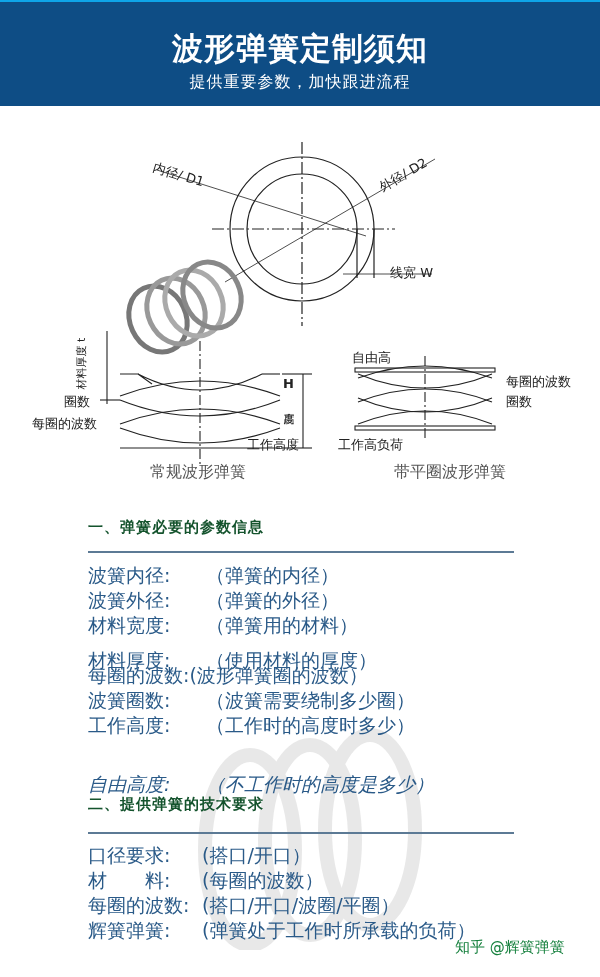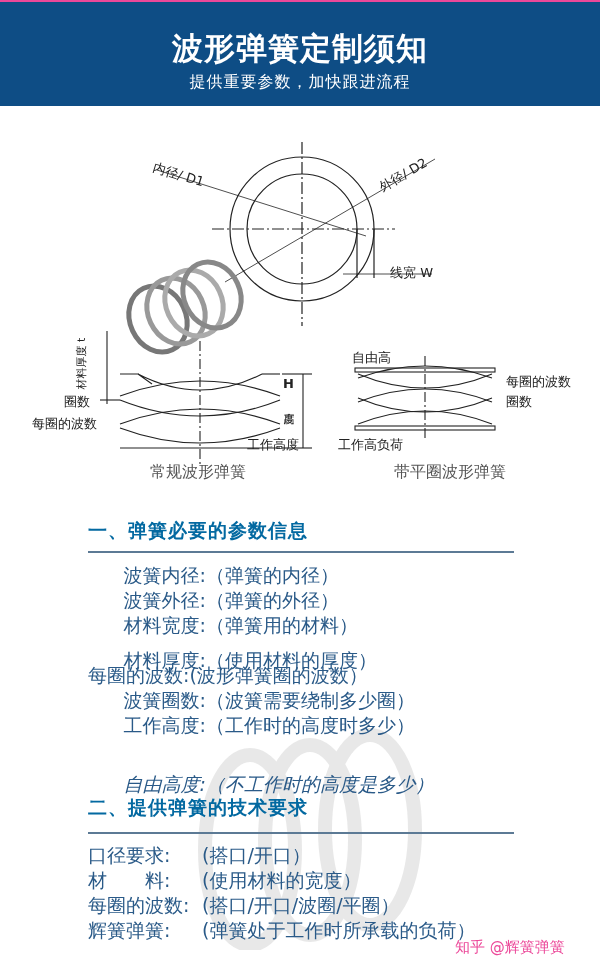--- a/index.html
+++ b/index.html
@@ -1,30 +1,30 @@
 <!DOCTYPE html>
 <html><head>
 <meta charset="utf-8">
 <style>
   html,body{margin:0;padding:0;background:#fff;}
   body{width:600px;height:977px;position:relative;overflow:hidden;font-family:"DejaVu Sans","Liberation Sans",sans-serif;}
-  .header{position:absolute;left:0;top:0;width:600px;height:106px;background:#0e4d85;border-top:2px solid #ec4899;box-sizing:border-box;}
+  .header{position:absolute;left:0;top:0;width:600px;height:106px;background:#0e4d85;border-top:2px solid #0ea5e9;box-sizing:border-box;}
   .header .title{position:absolute;left:0;right:0;top:26px;text-align:center;color:#fff;font-size:31px;font-weight:bold;letter-spacing:1px;}
   .header .subtitle{position:absolute;left:0;right:0;top:70px;text-align:center;color:#fff;font-size:16px;letter-spacing:1px;}
   .diagram{position:absolute;left:0;top:106px;width:600px;height:390px;}
   .lbl{position:absolute;font-size:13px;color:#222;white-space:nowrap;font-family:"DejaVu Sans",sans-serif;}
   .cap{position:absolute;font-size:16px;color:#555;white-space:nowrap;}
-  .sec-title{position:absolute;left:88px;font-size:19px;font-weight:bold;color:#0369a1;letter-spacing:1px;}
+  .sec-title{position:absolute;left:88px;font-size:15px;font-weight:bold;color:#14532d;letter-spacing:1px;}
   .sec-rule{position:absolute;left:88px;width:426px;height:2px;background:#5c7a95;}
   .row{position:absolute;left:88px;font-size:19px;color:#2a5a88;white-space:nowrap;line-height:24px;}
   .row .k{display:inline-block;}
   .row .v{display:inline-block;}
-  .k1{width:118px;text-align:right;}
+  .k1{width:118px;}
   .k2{width:114px;}
-  .watermark{position:absolute;left:455px;top:938px;font-size:15px;color:#ec4899;white-space:nowrap;}
+  .watermark{position:absolute;left:455px;top:938px;font-size:15px;color:#15803d;white-space:nowrap;}
   .bgspring{position:absolute;left:190px;top:720px;width:270px;height:230px;opacity:.22;}
 </style>
 </head>
 <body>
 
 <div class="header">
   <div class="title">波形弹簧定制须知</div>
   <div class="subtitle">提供重要参数，加快跟进流程</div>
 </div>
 
@@ -114,17 +114,17 @@
 <div class="row" style="top:638px;margin-top:10px;"><span class="k k1">材料厚度:</span><span class="v">（使用材料的厚度）</span></div>
 <div class="row" style="top:663px;"><span class="k">每圈的波数:</span><span class="v">(波形弹簧圈的波数）</span></div>
 <div class="row" style="top:688px;"><span class="k k1">波簧圈数:</span><span class="v">（波簧需要绕制多少圈）</span></div>
 <div class="row" style="top:713px;"><span class="k k1">工作高度:</span><span class="v">（工作时的高度时多少）</span></div>
 <div class="row" style="top:772px;font-style:italic;"><span class="k k1">自由高度:</span><span class="v">（不工作时的高度是多少）</span></div>
 
 <div class="sec-title" style="top:795px;">二、提供弹簧的技术要求</div>
 <div class="sec-rule" style="top:832px;"></div>
 
 <div class="row" style="top:843px;"><span class="k k2">口径要求:</span><span class="v">(搭口/开口）</span></div>
-<div class="row" style="top:868px;"><span class="k k2">材　　料:</span><span class="v">(使用材料的宽度）</span></div>
+<div class="row" style="top:868px;"><span class="k k2">材　　料:</span><span class="v">(每圈的波数）</span></div>
 <div class="row" style="top:893px;"><span class="k k2">每圈的波数:</span><span class="v">(搭口/开口/波圈/平圈）</span></div>
 <div class="row" style="top:918px;"><span class="k k2">辉簧弹簧:</span><span class="v">(弹簧处于工作时所承载的负荷）</span></div>
 
 <div class="watermark">知乎 @辉簧弹簧</div>
 
 </body></html>

